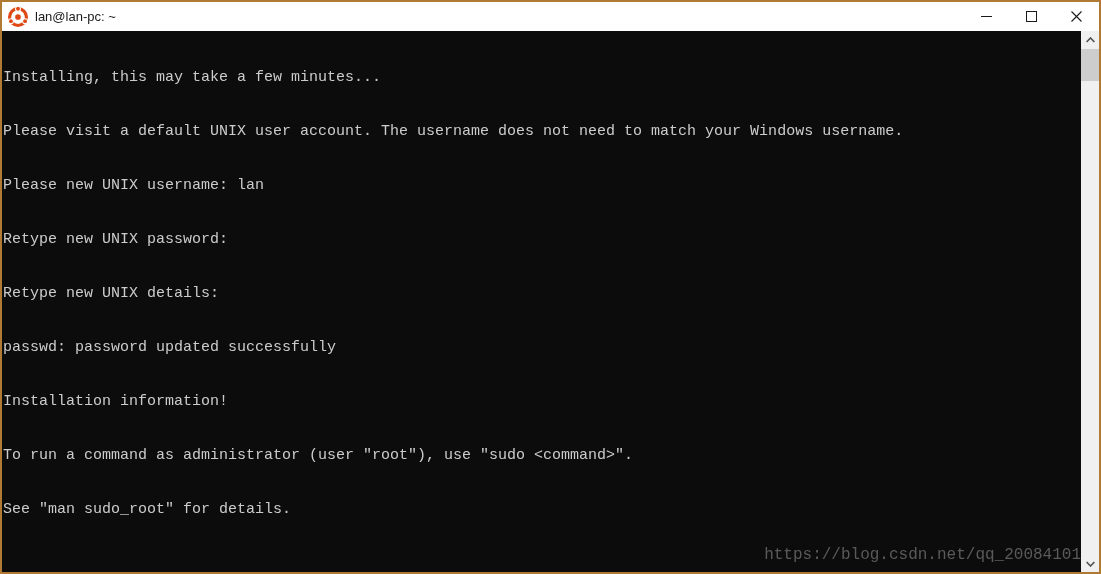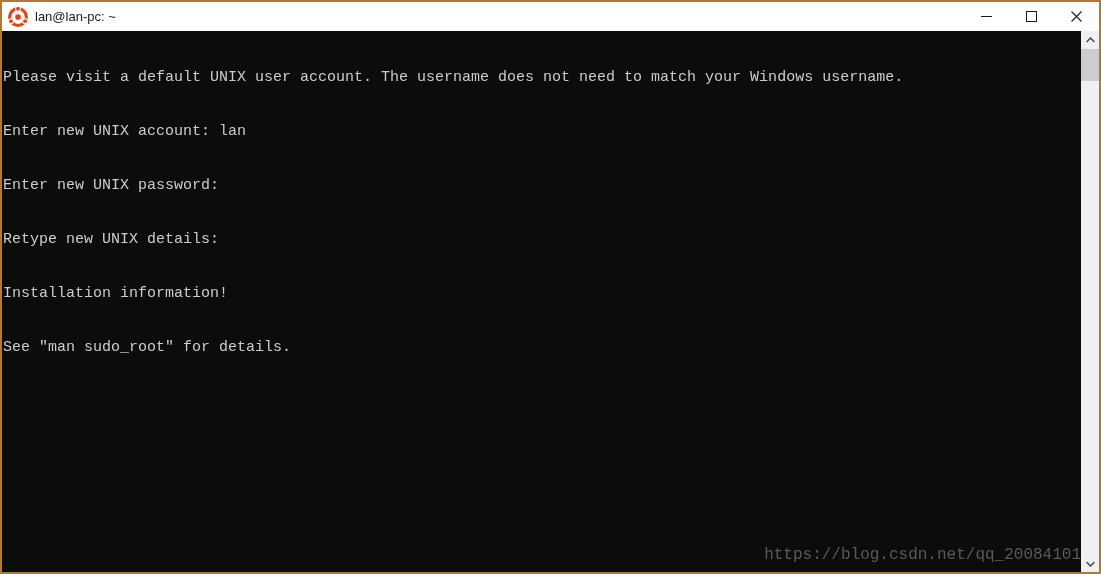--- a/index.html
+++ b/index.html
@@ -172,25 +172,28 @@
         <svg width="13" height="13" viewBox="0 0 13 13">
           <line x1="1.5" y1="1.5" x2="11.5" y2="11.5" stroke="#1a1a1a" stroke-width="1.1"></line>
           <line x1="11.5" y1="1.5" x2="1.5" y2="11.5" stroke="#1a1a1a" stroke-width="1.1"></line>
         </svg>
       </div>
     </div>
   </div>
 
   <div id="terminal">
     <div id="term-text">
+      <span class="ln">Installing, this may take a few minutes...</span>
       <span class="ln">Please visit a default UNIX user account. The username does not need to match your Windows username.</span>
-      <span class="ln">Enter new UNIX account: lan</span>
-      <span class="ln">Enter new UNIX password:</span>
+      <span class="ln">Please new UNIX username: lan</span>
+      <span class="ln">Retype new UNIX password:</span>
       <span class="ln">Retype new UNIX details:</span>
+      <span class="ln">passwd: password updated successfully</span>
       <span class="ln">Installation information!</span>
+      <span class="ln">To run a command as administrator (user "root"), use "sudo &lt;command&gt;".</span>
       <span class="ln">See "man sudo_root" for details.</span>
       
       
     </div>
 
     <div id="watermark">https://blog.csdn.net/qq_20084101</div>
   </div>
 
   <div id="scrollbar">
     <div id="sb-track"></div>

